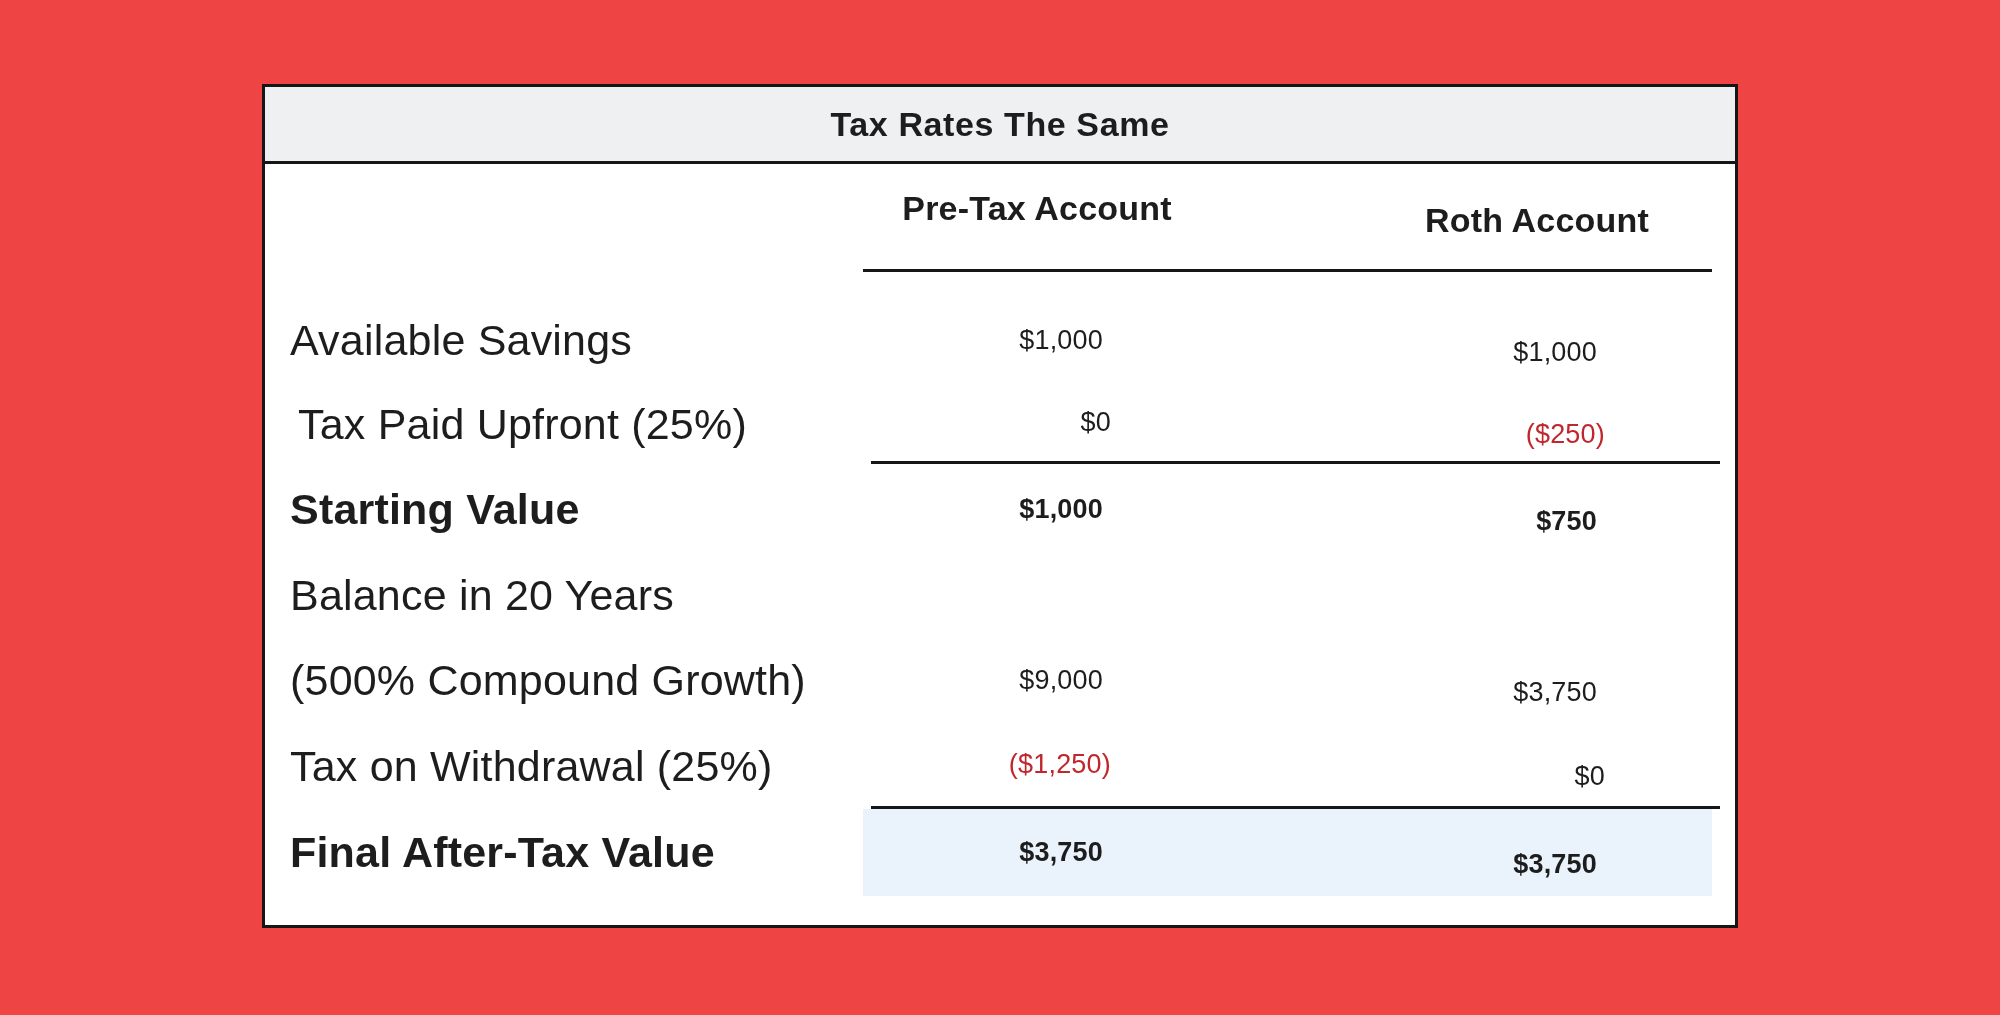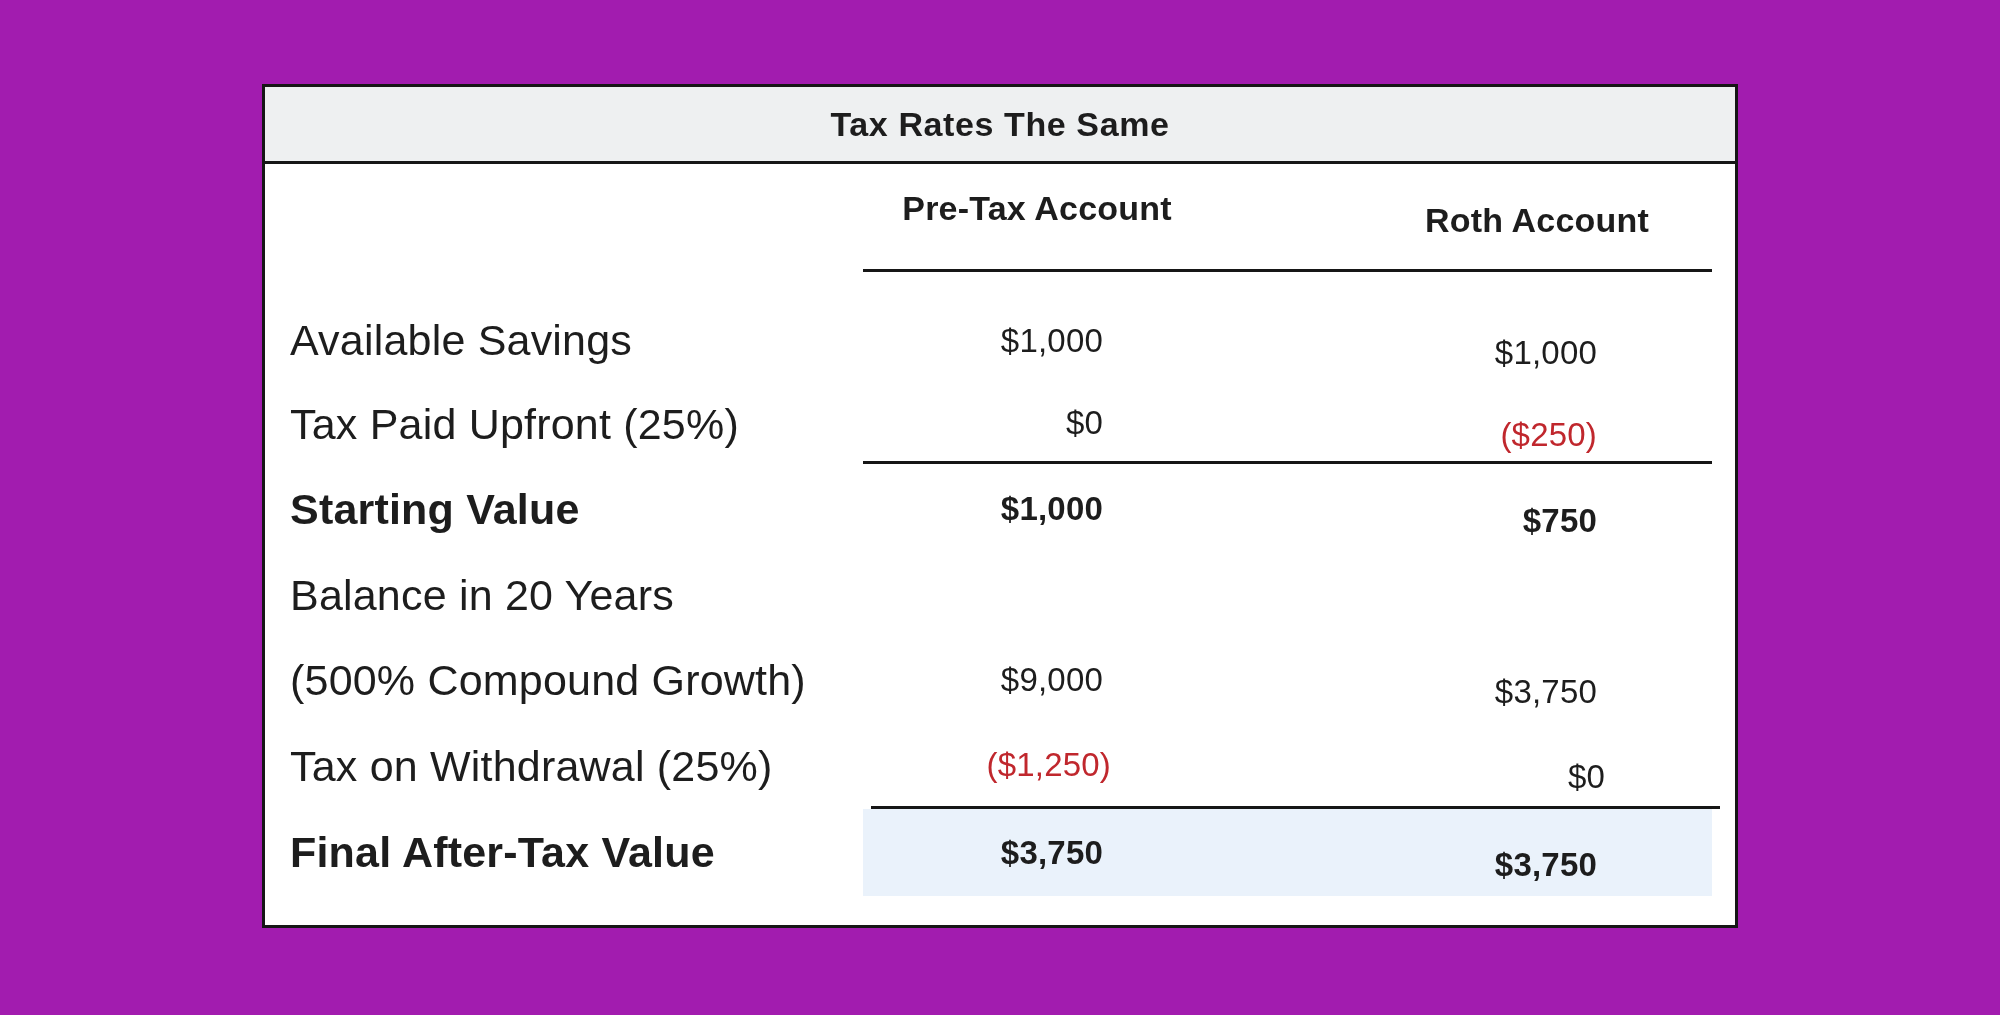--- a/index.html
+++ b/index.html
@@ -5,21 +5,21 @@
   :root{
     --c-text:#1d1d1d;
     --c-neg:#c0272d;
     --c-titlebar:#eef0f1;
     --c-highlight:#eaf2fb;
     --c-border:#161616;
   }
   *{margin:0;padding:0;box-sizing:border-box;}
   html,body{width:2000px;height:1015px;background:#ffffff;
     font-family:"Liberation Sans","DejaVu Sans",sans-serif;color:var(--c-text);}
-  .sheet{position:relative;width:2000px;height:1015px;background:#a21caf;overflow:hidden;}
+  .sheet{position:relative;width:2000px;height:1015px;background:#ef4444;overflow:hidden;}
 
   .panel{
     position:absolute;left:262px;top:84px;width:1476px;height:844px;
     border:3px solid var(--c-border);background:#ffffff;
   }
   .panel-header{
     height:77px;border-bottom:3px solid var(--c-border);
     background:var(--c-titlebar);
     display:flex;align-items:center;justify-content:center;
   }
@@ -29,31 +29,31 @@
 
   .row{display:flex;align-items:stretch;width:100%;}
   .label{
     width:598px;display:flex;align-items:center;
     padding-left:25px;font-size:43px;letter-spacing:.2px;white-space:nowrap;
   }
   .vals{
     width:849px;height:100%;display:flex;align-items:center;
   }
   .endpad{flex:1;}
-  .cell{font-size:33px;letter-spacing:.2px;white-space:nowrap;}
+  .cell{font-size:27px;letter-spacing:.2px;white-space:nowrap;}
   .colA{width:348px;text-align:right;padding-right:108px;}
   .colB{width:350px;text-align:right;padding-right:115px;margin-top:24px;}
   .gap{width:151px;}
 
   .r-colhead{height:108px;}
   .r-colhead .vals{padding-bottom:16px;}
   .r-colhead .cell{text-align:center;padding:0;font-weight:700;font-size:34px;}
   .spacer25{height:25px;}
   .r1{height:87px;}
-  .r2{height:80px;}
+  .r2{height:80px;padding-left:8px;}
   .r3{height:90px;}
   .r4{height:83px;}
   .r5{height:86px;}
   .r6{height:86px;gap:15px;}
   .r7{height:87px;}
 
   .underlined{border-bottom:3px solid var(--c-border);}
   .highlight{background:var(--c-highlight);}
   .bold{font-weight:700;}
   .neg{color:var(--c-neg);}

